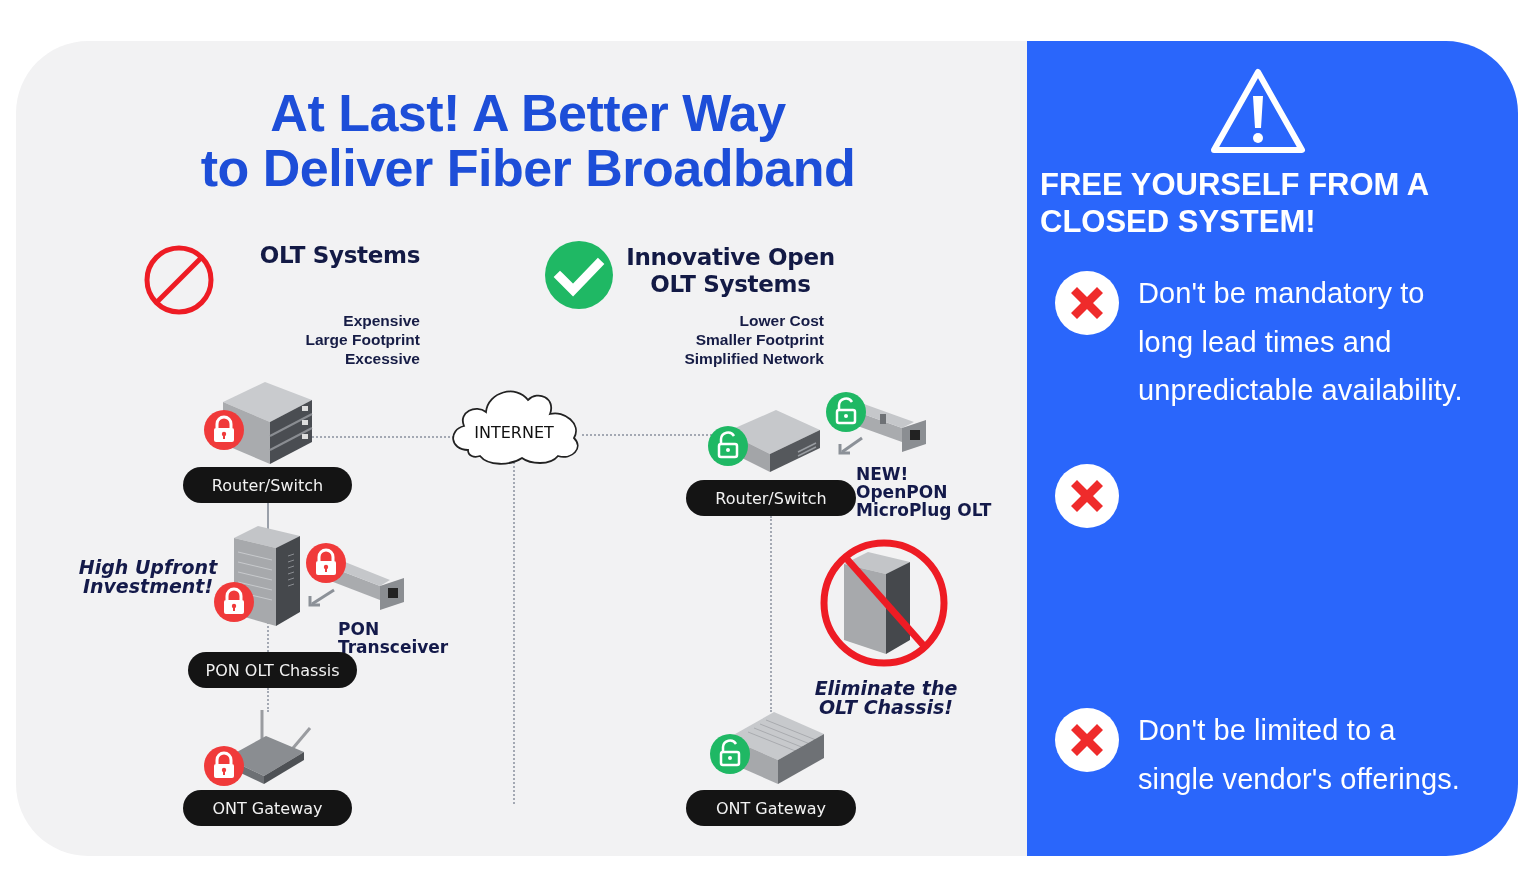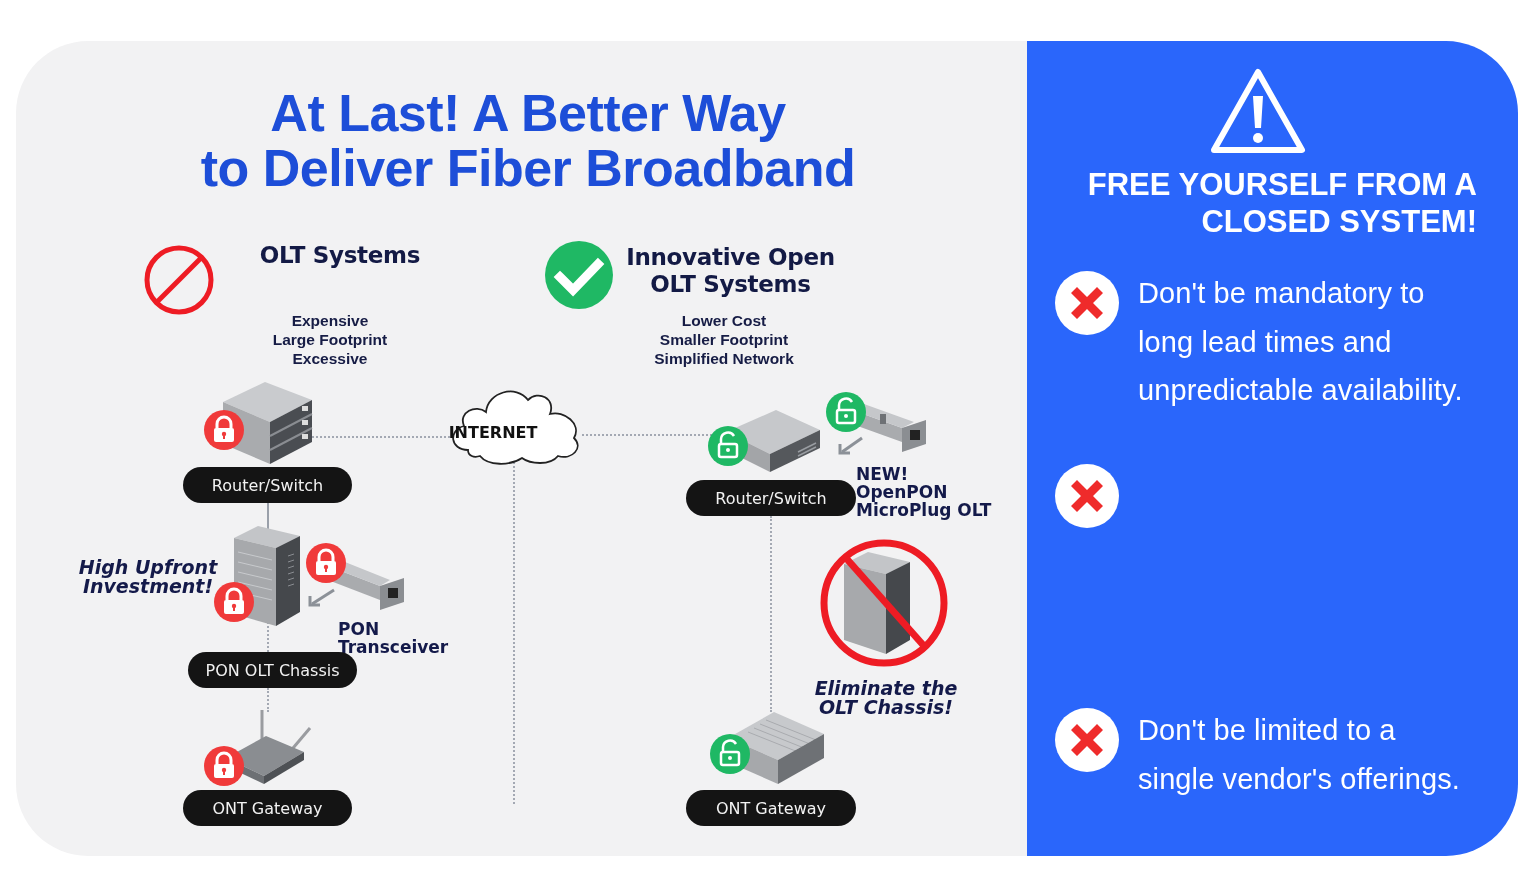--- a/index.html
+++ b/index.html
@@ -19,21 +19,21 @@
     position: absolute; left: 150px; top: 86px; width: 756px;
     text-align: center; font-weight: 700; font-size: 52px; line-height: 55px;
     color: #1d4ed8; letter-spacing: -0.5px;
   }
 
   .col-head {
     position: absolute; text-align: center; font-weight: 700; font-size: 23px;
     line-height: 27px; color: #131a45; font-family: "DejaVu Sans", sans-serif; letter-spacing: -0.3px;
   }
   .col-sub {
-    position: absolute; text-align: center; font-weight: 700; font-size: 15.5px;
+    position: absolute; text-align: right; font-weight: 700; font-size: 15.5px;
     line-height: 19px; color: #161c45;
   }
 
   .abs { position: absolute; }
 
   .pill {
     position: absolute; height: 36px; border-radius: 18px; background: #141414;
     color: #f2f2f2; font-family: "DejaVu Sans", sans-serif; font-size: 16px;
     display: flex; align-items: center; justify-content: center;
   }
@@ -45,21 +45,21 @@
   .callout {
     position: absolute; font-weight: 700; font-style: italic; font-size: 19px;
     line-height: 19px; color: #141a4a; text-align: center; font-family: "DejaVu Sans", sans-serif;
   }
   .callout-b {
     position: absolute; font-weight: 700; font-size: 17px; line-height: 18px;
     color: #141a4a; text-align: left; font-family: "DejaVu Sans", sans-serif;
   }
 
   .rp-title {
-    position: absolute; left: 1040px; top: 166px; width: 437px; text-align: right;
+    position: absolute; left: 1040px; top: 166px; width: 437px; text-align: left;
     color: #ffffff; font-weight: 700; font-size: 31px; line-height: 37px;
   }
   .rp-item { position: absolute; left: 1055px; width: 450px; display: flex; }
   .rp-x {
     width: 64px; height: 64px; border-radius: 50%; background: #ffffff; flex: none;
     display: flex; align-items: center; justify-content: center; margin-top: 2px;
   }
   .rp-text {
     margin-left: 19px; color: #ffffff; font-size: 29px; line-height: 48.5px;
     font-family: "Liberation Sans", sans-serif; letter-spacing: 0.1px;
@@ -107,21 +107,21 @@
 <div class="dot-h" style="left:582px;top:434px;width:130px"></div>
 <div class="dot-v" style="left:513px;top:462px;height:342px"></div>
 <div class="solid-v" style="left:267px;top:502px;height:28px"></div>
 <div class="dot-v" style="left:267px;top:622px;height:30px"></div>
 <div class="dot-v" style="left:267px;top:688px;height:24px"></div>
 <div class="dot-v" style="left:770px;top:516px;height:196px"></div>
 
 <svg class="abs" style="left:446px;top:378px" width="140" height="90" viewBox="0 0 140 90">
   <path d="M22,72 C4,72 2,52 18,48 C12,34 30,26 40,34 C42,14 70,6 82,22 C92,12 110,20 104,36 C118,32 136,46 128,60 C138,70 126,82 112,78 C104,88 84,86 76,80 C64,88 42,88 34,78 C28,80 22,78 22,72 Z" fill="#ffffff" stroke="#222" stroke-width="1.8"></path>
 </svg>
-<div class="abs" style="left:445px;top:423px;width:96px;text-align:center;font-weight:700;font-size:16px;color:#111;font-family:'DejaVu Sans',sans-serif">INTERNET</div>
+<div class="abs" style="left:466px;top:423px;width:96px;text-align:center;font-weight:400;font-size:16px;color:#111;font-family:'DejaVu Sans',sans-serif">INTERNET</div>
 
 <svg class="abs" style="left:220px;top:382px" width="95" height="82" viewBox="0 0 95 82">
   <polygon points="3,20 45,0 92,18 50,40" fill="#c9cbce"></polygon>
   <polygon points="3,20 50,40 50,82 3,62" fill="#a9abae"></polygon>
   <polygon points="50,40 92,18 92,60 50,82" fill="#4a4d52"></polygon>
   <line x1="50" y1="54" x2="92" y2="32" stroke="#8a8d92" stroke-width="2"></line>
   <line x1="50" y1="68" x2="92" y2="46" stroke="#8a8d92" stroke-width="2"></line>
   <rect x="82" y="24" width="6" height="5" fill="#ddd"></rect>
   <rect x="82" y="38" width="6" height="5" fill="#ddd"></rect>
   <rect x="82" y="52" width="6" height="5" fill="#ddd"></rect>

